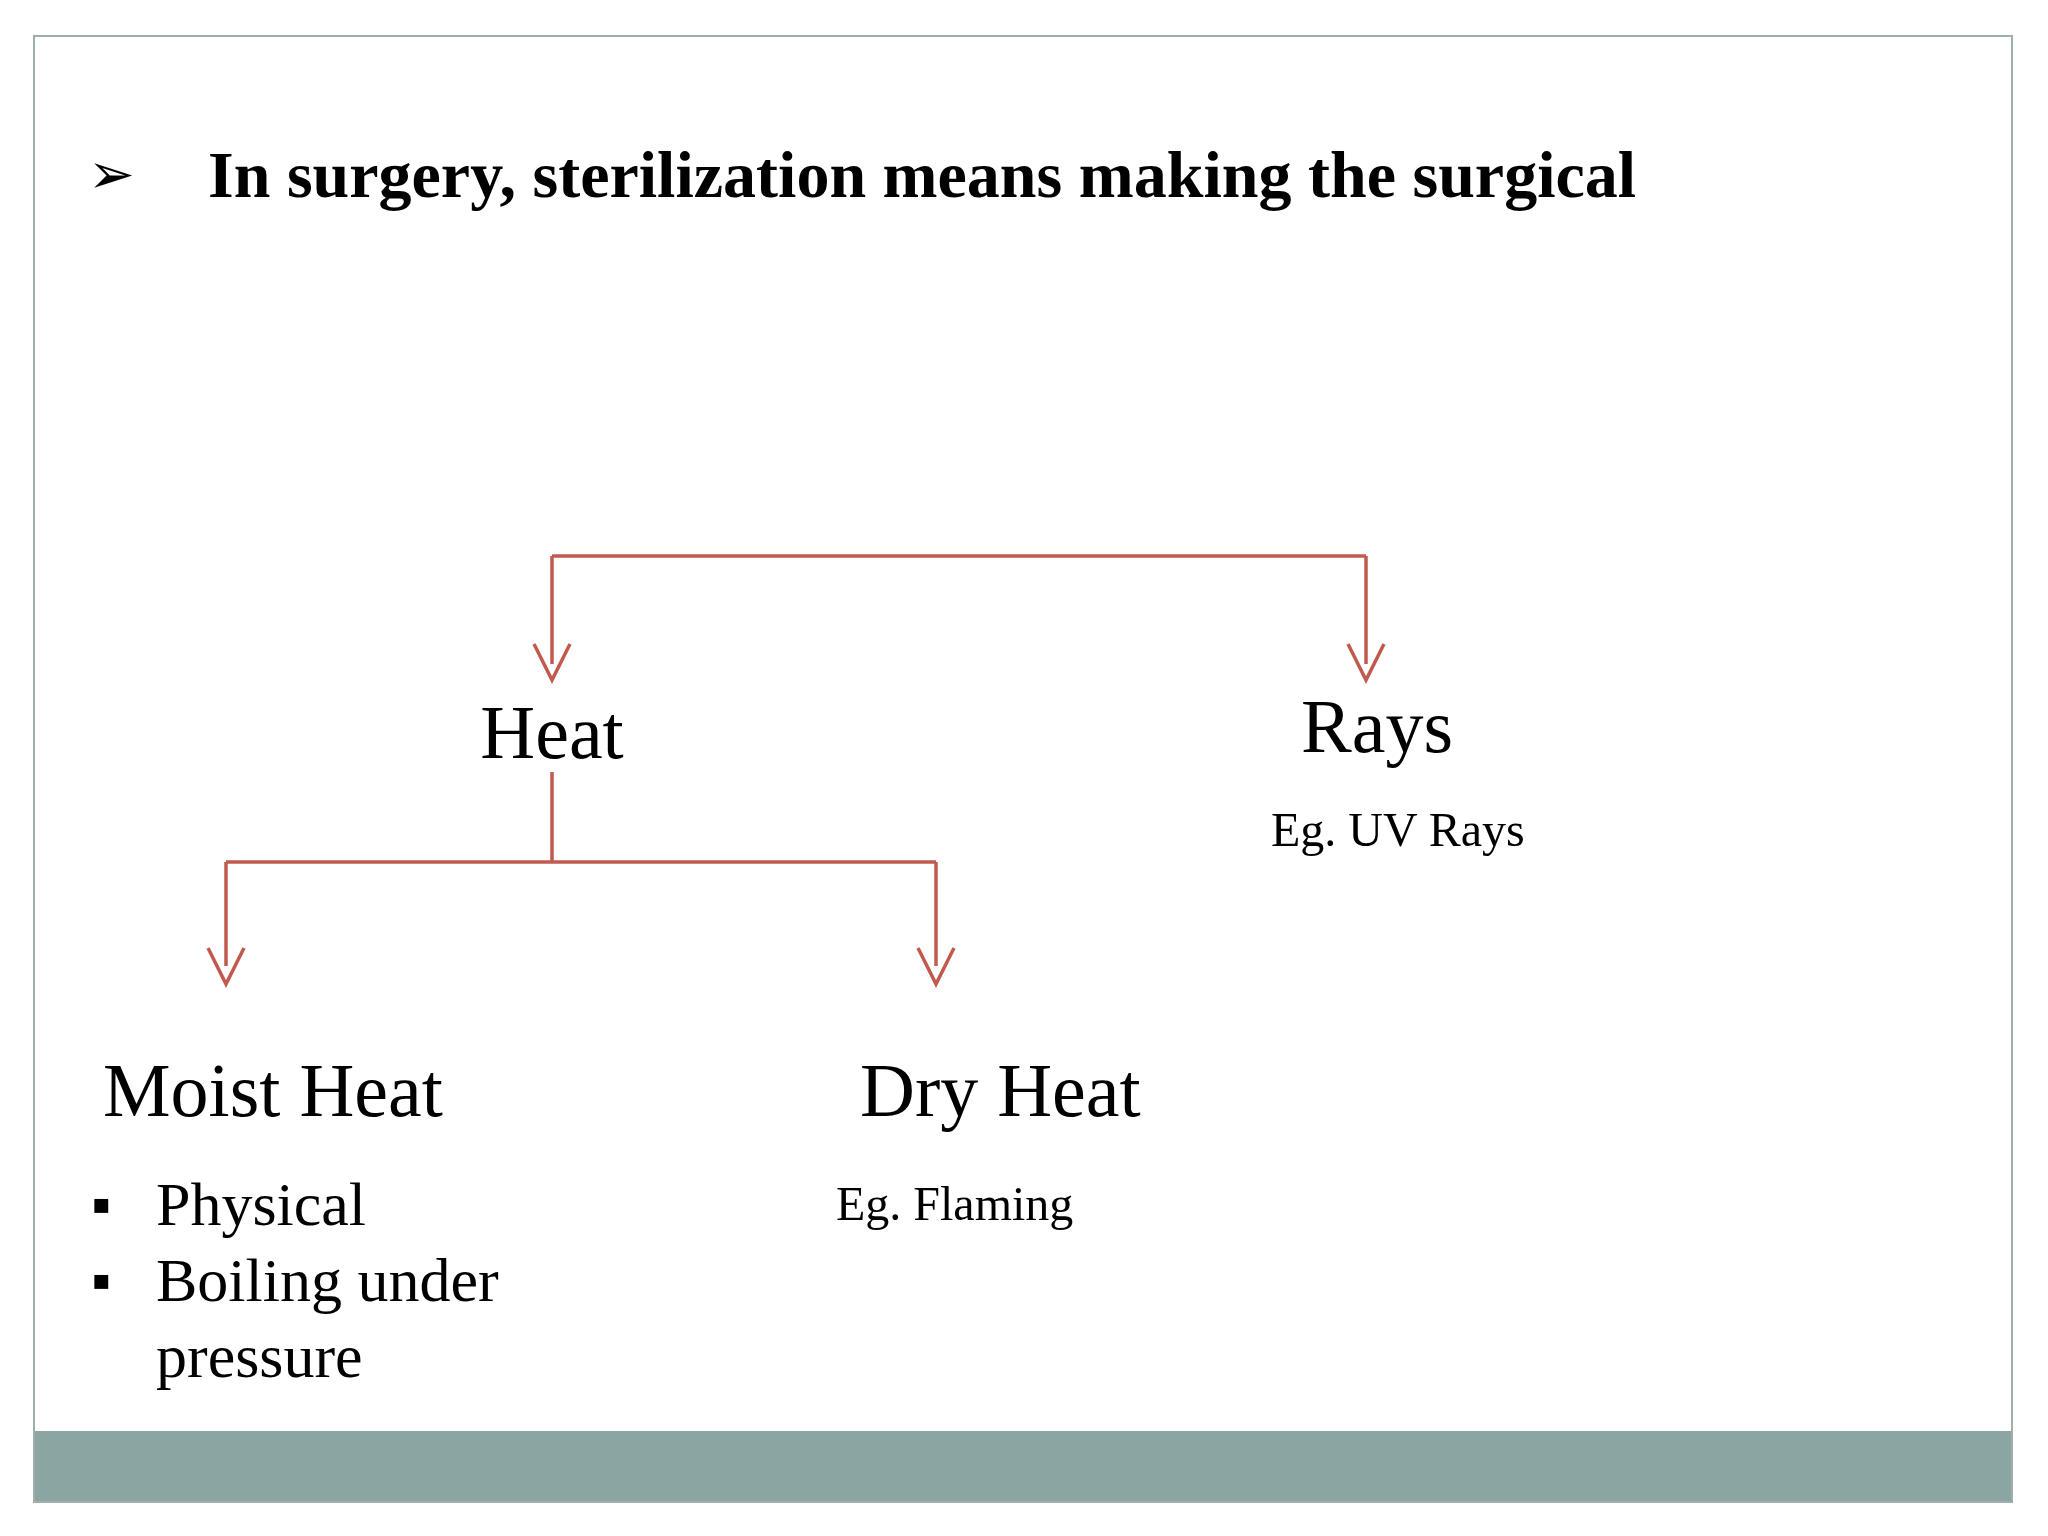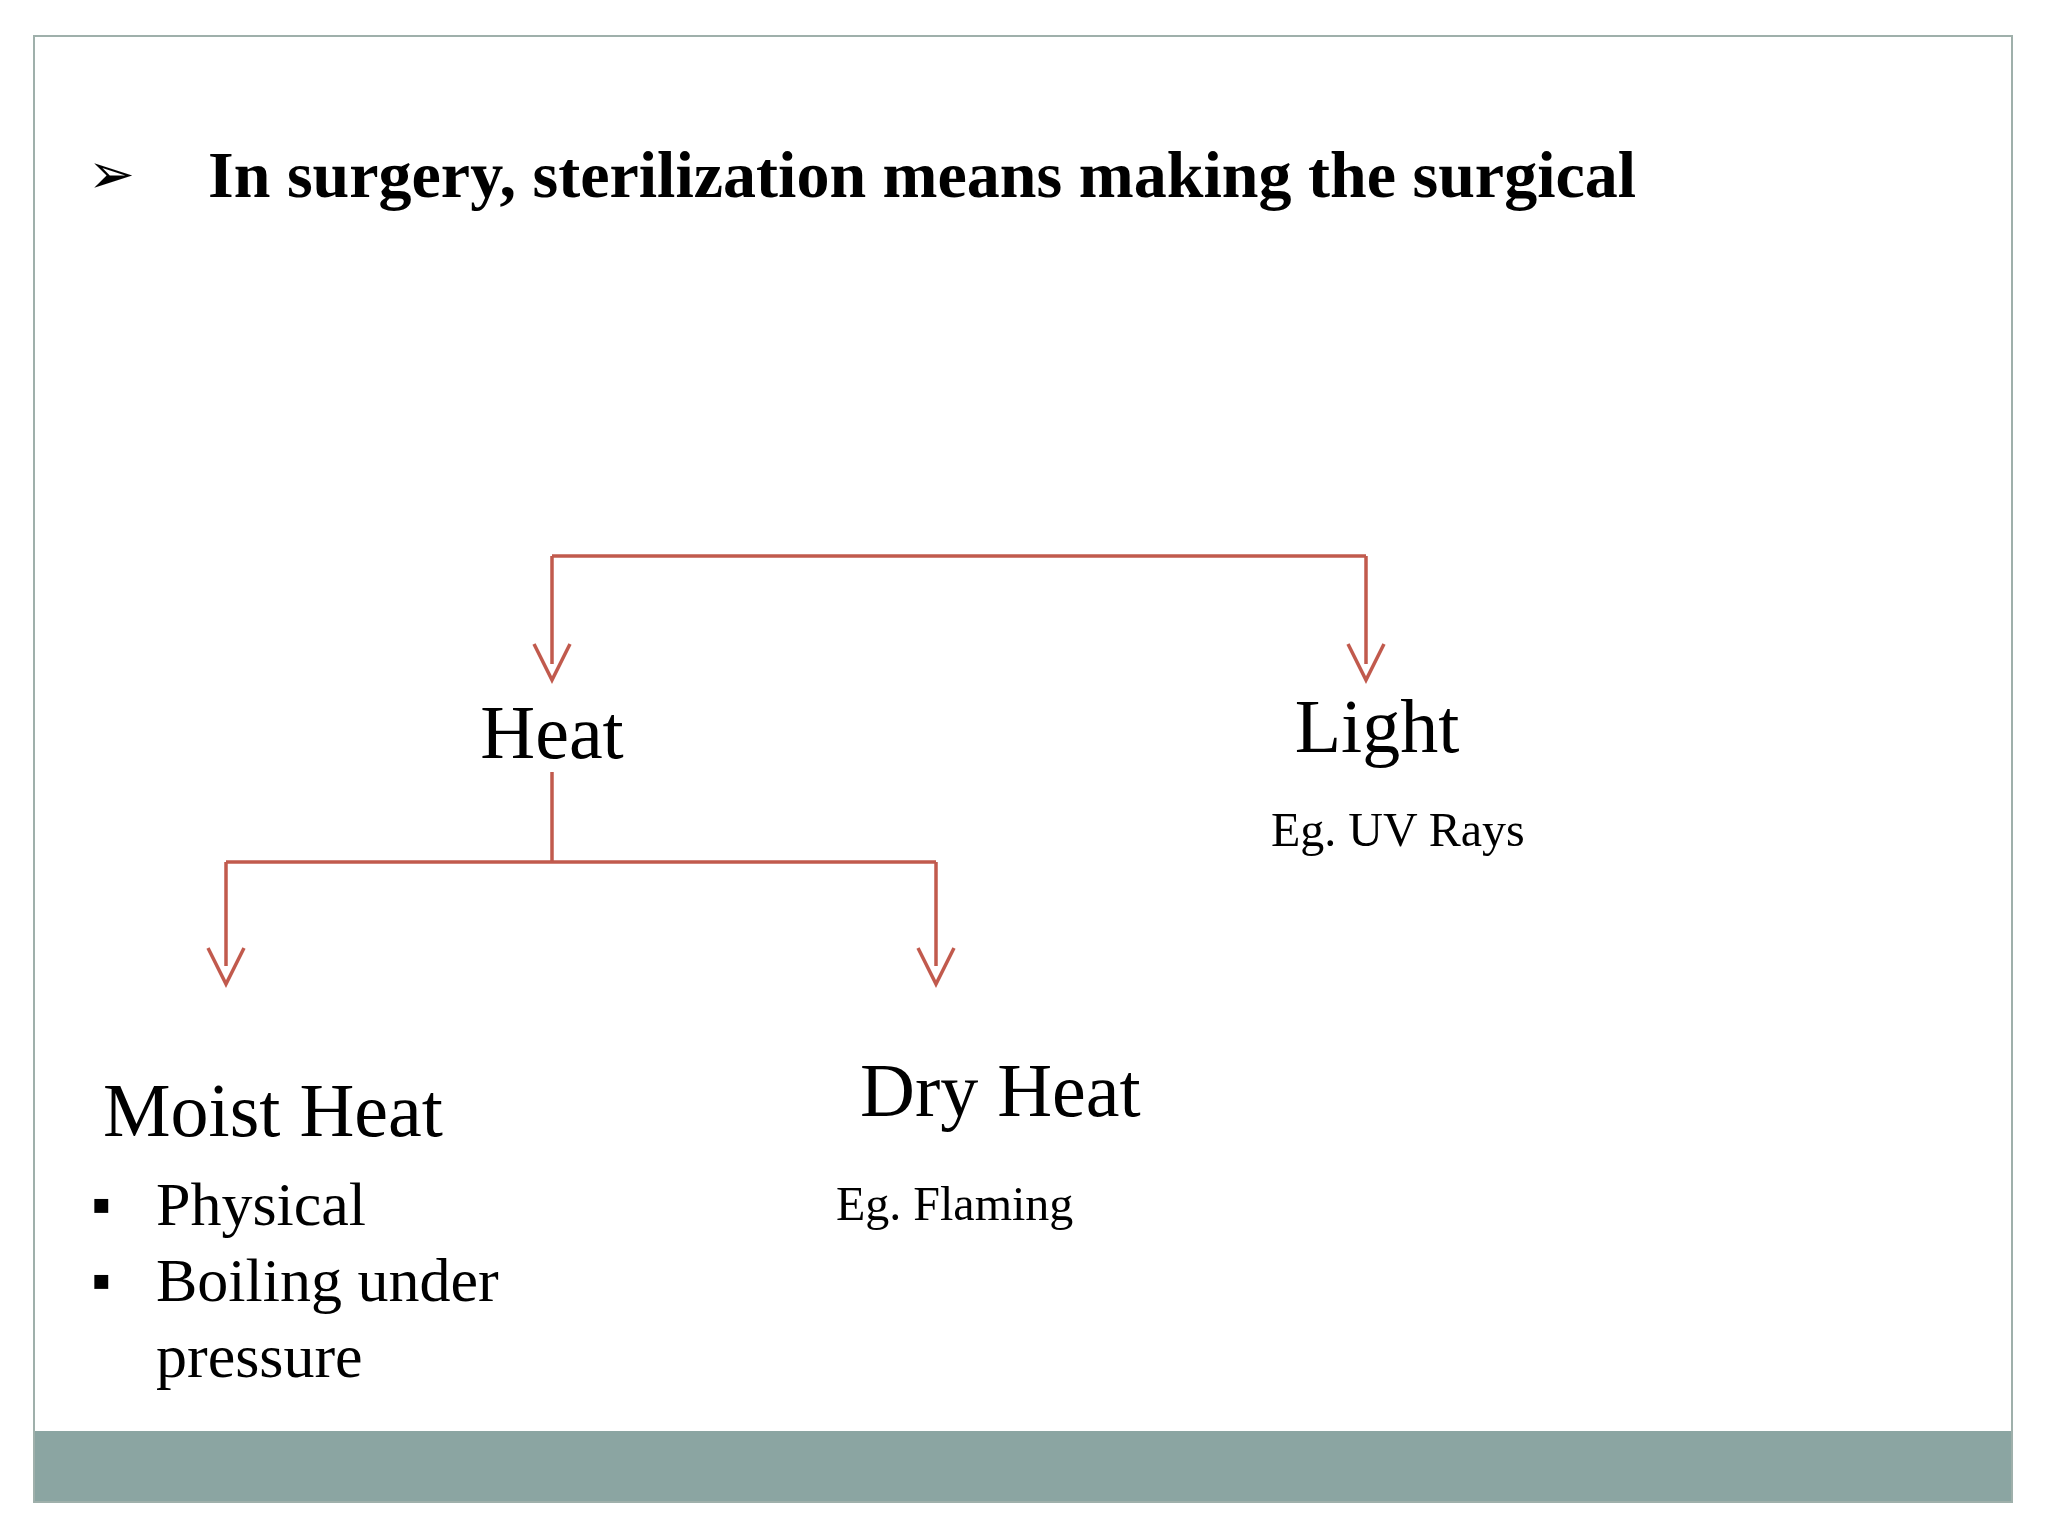--- a/index.html
+++ b/index.html
@@ -147,25 +147,25 @@
     <path d="M226 862 H936"></path>
     <path d="M226 862 V966"></path>
     <path d="M208 948 L226 984 L244 948"></path>
     <path d="M936 862 V966"></path>
     <path d="M918 948 L936 984 L954 948"></path>
   </svg>
 
 
   <div class="node-label centered abs" style="left:402px; top:690px; width:300px;">Heat</div>
 
-  <div class="node-label centered abs" style="left:1227px; top:684px; width:300px;">Light</div>
+  <div class="node-label centered abs" style="left:1227px; top:684px; width:300px;">Rays</div>
 
   <div class="sub-label" style="left:1271px; top:792px;">Eg. UV Rays</div>
 
-  <div class="node-label abs" style="left:103px; top:1048px;margin-top:20px;">Moist Heat</div>
+  <div class="node-label abs" style="left:103px; top:1048px;">Moist Heat</div>
 
   <div class="node-label abs" style="left:860px; top:1048px;">Dry Heat</div>
 
   <ul class="moist-list">
     <li>
       <span class="li-marker">▪</span>
       <span class="li-text">Physical</span>
     </li>
     <li>
       <span class="li-marker">▪</span>

